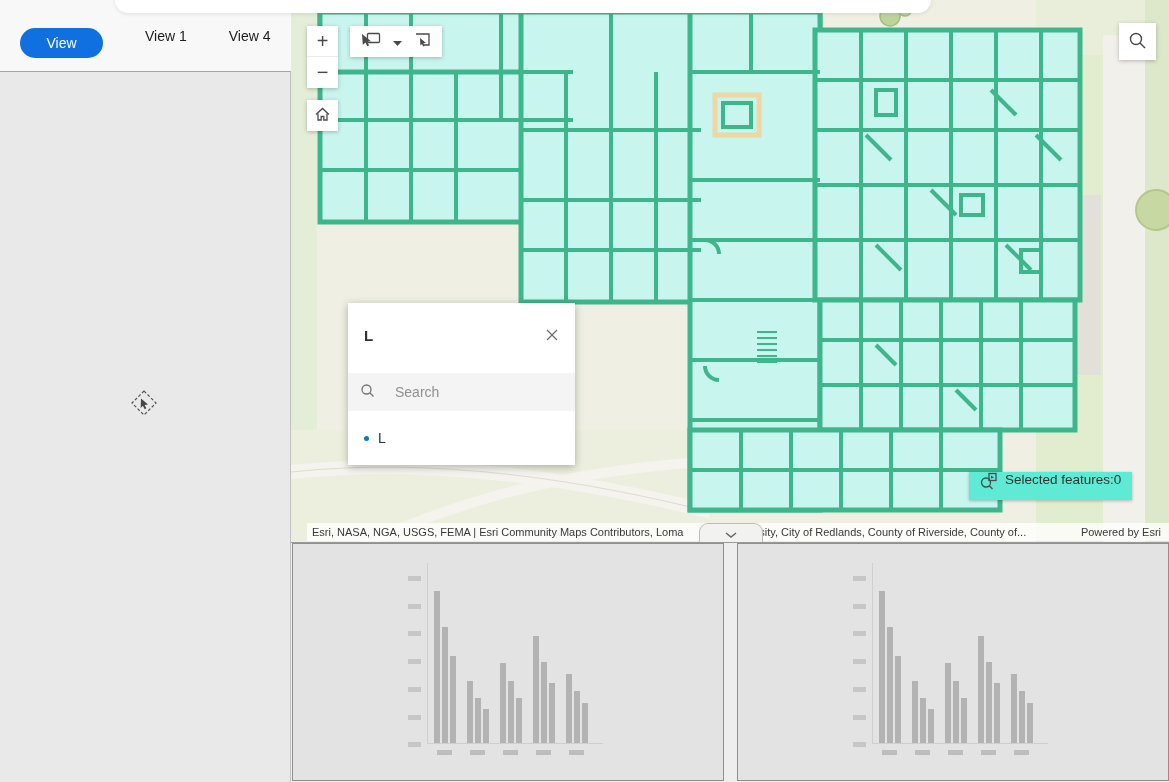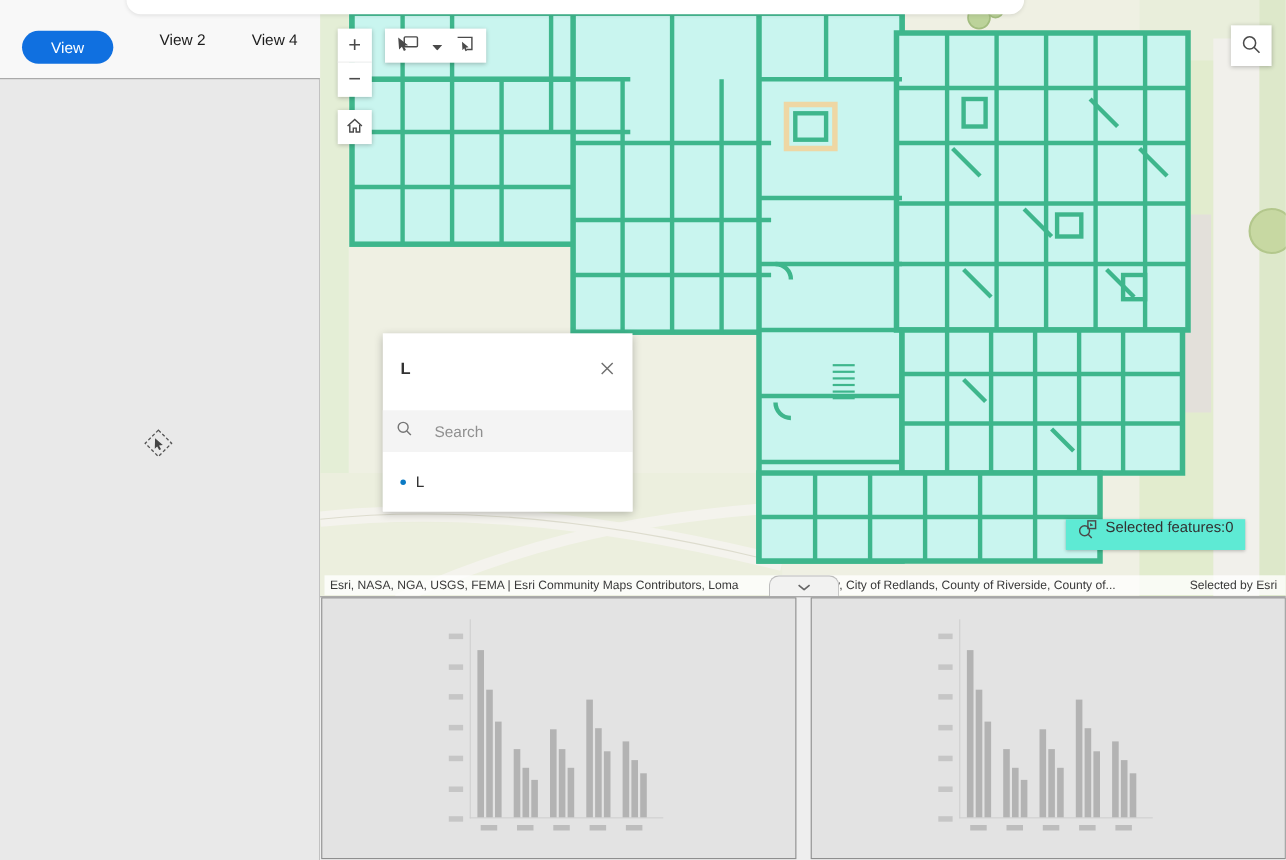--- a/index.html
+++ b/index.html
@@ -59,21 +59,21 @@
   .popup-item { height:54px; display:flex; align-items:center; padding-left:16px; gap:9px;
     font-size:14px; color:#323232; cursor:pointer; background:#fff; }
   .popup-item .dot { width:5px; height:5px; border-radius:50%; background:#0a7ac4; }
 
   
   .selected-badge { position:absolute; left:678px; top:472px; height:28px; background:#5eead4;
     box-shadow:0 1px 3px rgba(0,0,0,.25); display:flex; align-items:flex-start; gap:7px;
     padding:0 11px; font-size:13.5px; color:#323232; z-index:6; }
 
   
-  .attribution { position:absolute; left:4px; right:0; top:523px; height:18px; background:rgba(255,255,255,.78);
+  .attribution { position:absolute; left:16px; right:0; top:523px; height:18px; background:rgba(255,255,255,.78);
     display:flex; align-items:center; font-size:11px; color:#393939; padding:0 5px;
     white-space:nowrap; overflow:hidden; z-index:4; }
   .attr-gap { flex:0 0 66px; }
   .attr-powered { margin-left:auto; padding-right:3px; }
   .collapse-tab { position:absolute; left:408px; top:523px; width:64px; height:19px; background:#f2f2f1;
     border:1px solid #bdbdbd; border-bottom:none; border-radius:9px 9px 0 0; display:flex;
     align-items:center; justify-content:center; cursor:pointer; z-index:5; }
 
   
   .bottom-area { position:absolute; left:291px; top:542px; width:878px; height:240px;
@@ -90,21 +90,21 @@
 </head>
 <body>
 
 <div class="app">
 
   <div class="top-pill-bar"></div>
 
   <aside class="sidebar">
     <div class="tabbar">
       <button class="tab pill">View</button>
-      <button class="tab plain">View 2</button>
+      <button class="tab plain">View 1</button>
       <button class="tab plain">View 4</button>
     </div>
 
     <div class="placeholder-panel">
       <span class="diamond-wrap">
         <svg width="30" height="30" viewBox="0 0 30 30">
           <path d="M15,3 L27,15 L15,27 L3,15 Z" fill="none" stroke="#555" stroke-width="1.2" stroke-dasharray="3,2"></path>
           <path d="M12,10.5 l7,6 -3.4,0.4 1.8,3.4 -1.7,0.9 -1.8,-3.4 -2.2,2.2 z" fill="#444"></path>
         </svg>
       </span>
@@ -298,21 +298,21 @@
             <line x1="9" y1="13.5" x2="12.5" y2="17"></line>
         </svg>
       </span>
       <span>Selected features:0</span>
     </div>
 
     <div class="attribution">
       <span>Esri, NASA, NGA, USGS, FEMA | Esri Community Maps Contributors, Loma</span>
       <span class="attr-gap"></span>
       <span>ersity, City of Redlands, County of Riverside, County of...</span>
-      <span class="attr-powered">Selected by Esri</span>
+      <span class="attr-powered">Powered by Esri</span>
     </div>
 
     <div class="collapse-tab">
       <span>
         <svg width="12" height="6" viewBox="0 0 12 6" fill="none" stroke="#666" stroke-width="1.5">
           <polyline points="1,1 6,5 11,1"></polyline>
         </svg>
       </span>
     </div>
   </div>

